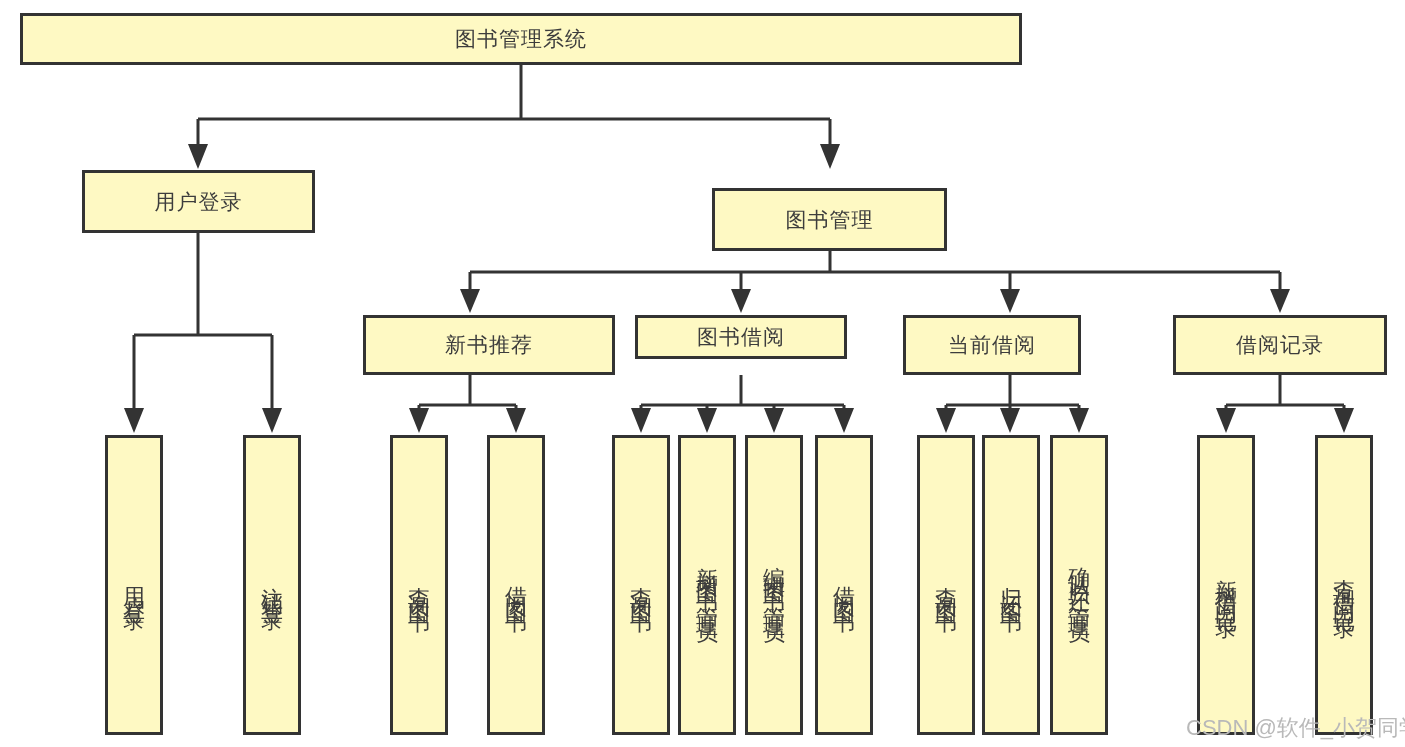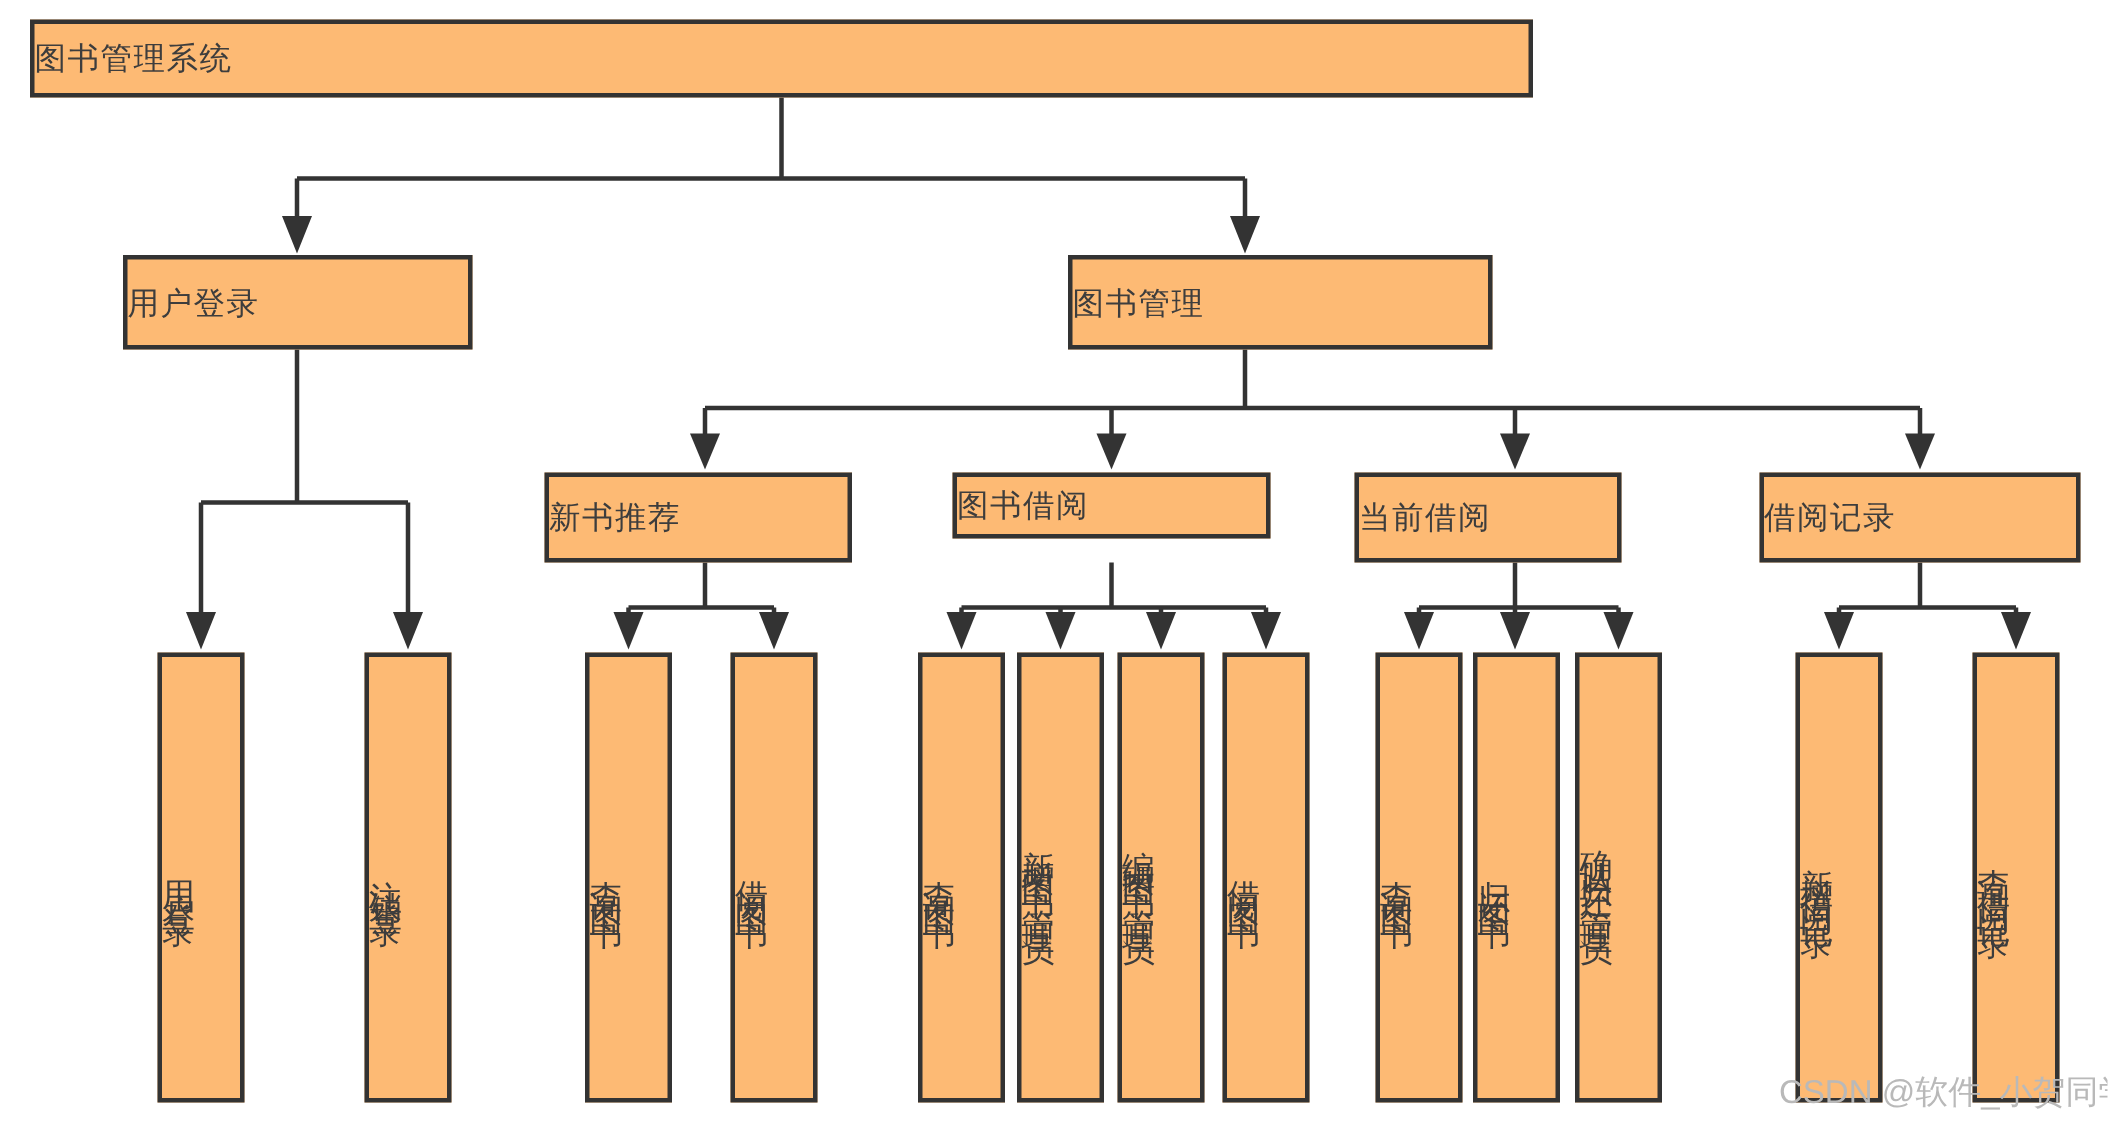--- a/index.html
+++ b/index.html
@@ -16,23 +16,24 @@
   }
   svg.connectors {
     position: absolute; left: 0; top: 0;
     width: 1405px; height: 747px;
     z-index: 1;
   }
   .box {
     position: absolute;
     box-sizing: border-box;
     border: 3px solid #333333;
-    background: #fdba74;
+    background: #fef9c3;
     display: flex;
     align-items: center;
+    justify-content: center;
     z-index: 2;
   }
   .hlabel {
     font-size: 21px;
     color: #3d3d3d;
     letter-spacing: 1px;
     white-space: nowrap;
   }
   .leaf {
     top: 435px;
@@ -126,25 +127,25 @@
     </g>
   </svg>
 
   <div class="box" style="left:20px;top:13px;width:1002px;height:52px">
     <span class="hlabel">图书管理系统</span>
   </div>
 
   <div class="box" style="left:82px;top:170px;width:233px;height:63px">
     <span class="hlabel">用户登录</span>
   </div>
-  <div class="box" style="left:712px;top:170px;width:283px;height:63px">
+  <div class="box" style="left:712px;top:188px;width:235px;height:63px">
     <span class="hlabel">图书管理</span>
   </div>
 
-  <div class="box" style="left:363px;top:315px;width:205px;height:60px">
+  <div class="box" style="left:363px;top:315px;width:252px;height:60px">
     <span class="hlabel">新书推荐</span>
   </div>
   <div class="box" style="left:635px;top:315px;width:212px;height:44px">
     <span class="hlabel">图书借阅</span>
   </div>
   <div class="box" style="left:903px;top:315px;width:178px;height:60px">
     <span class="hlabel">当前借阅</span>
   </div>
   <div class="box" style="left:1173px;top:315px;width:214px;height:60px">
     <span class="hlabel">借阅记录</span>

